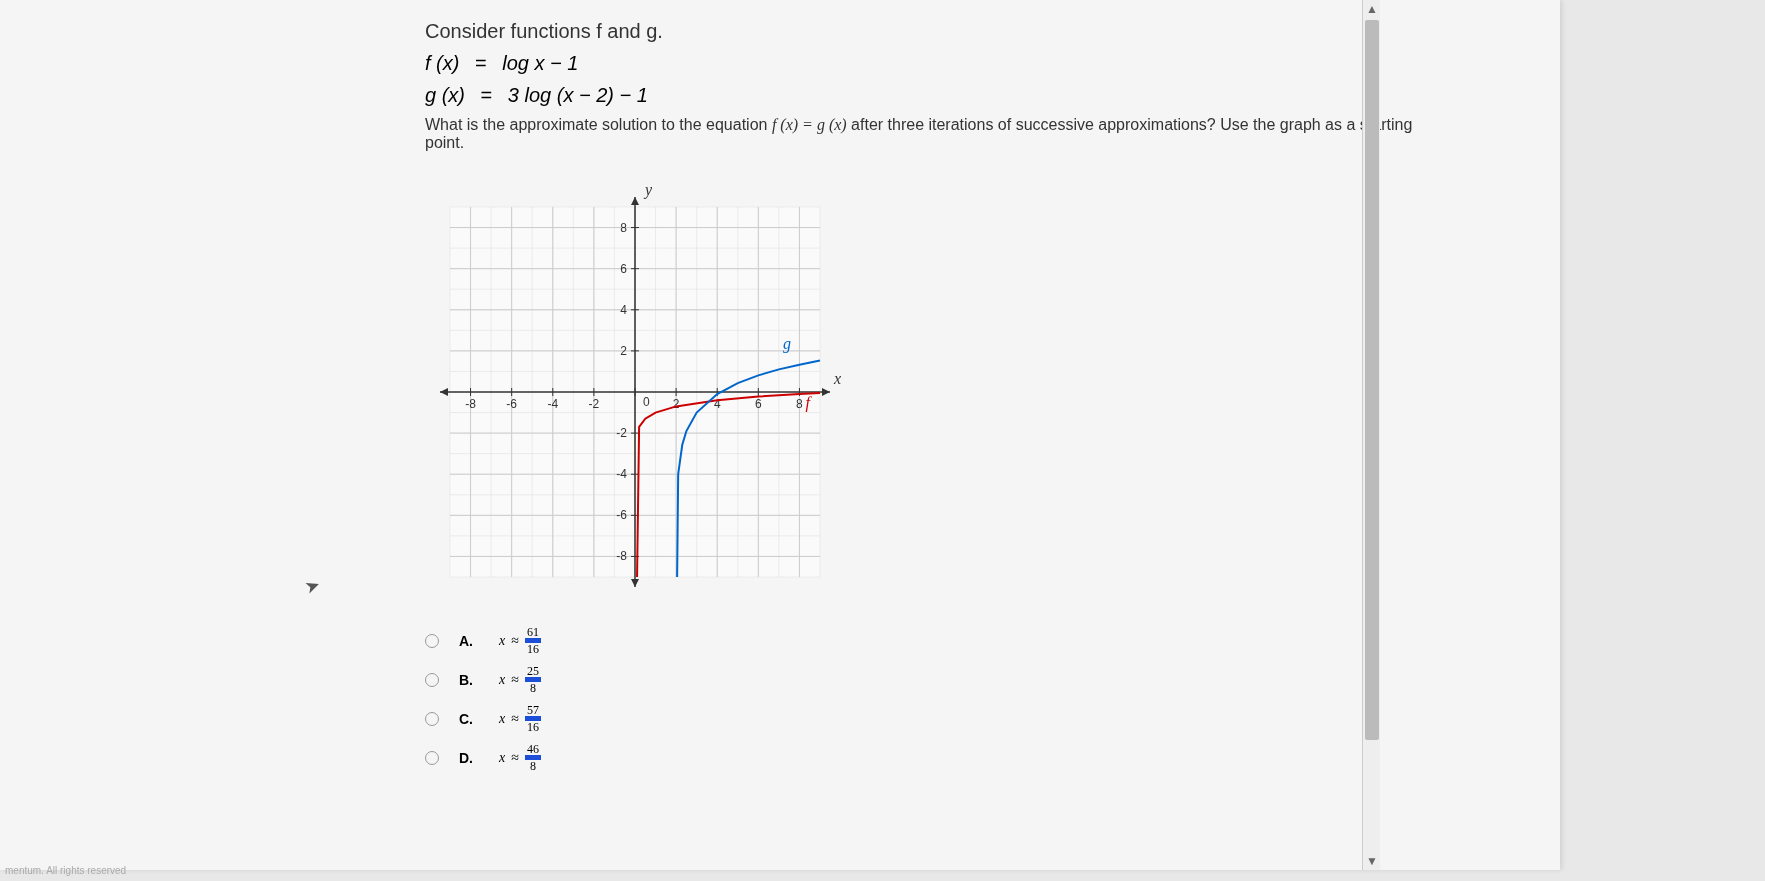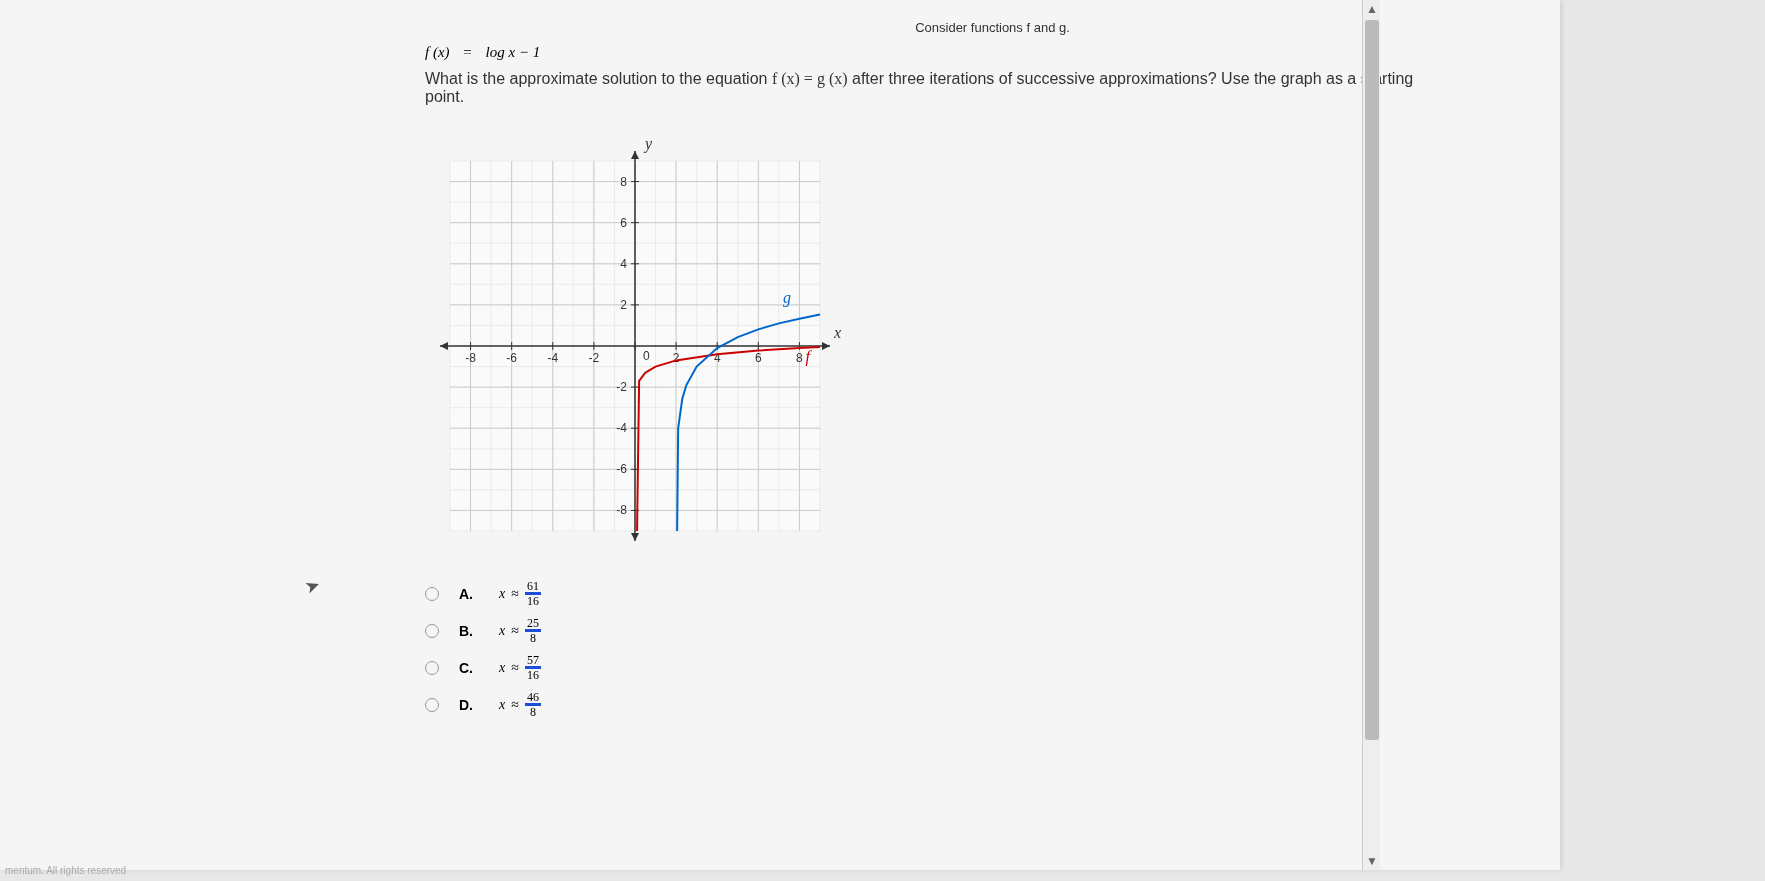--- a/index.html
+++ b/index.html
@@ -13,28 +13,27 @@
     .page-container {
       background: #f5f5f5;
       width: 1560px;
       height: 870px;
       margin-left: 0;
       padding: 20px 0 20px 425px;
       position: relative;
       box-shadow: 2px 0 5px rgba(0,0,0,0.1);
     }
     .question-text {
-      font-size: 13px;
+      font-size: 20px;
       color: #333;
       margin-bottom: 8px;
-      text-align: center;
     }
     .math-line {
-      font-family: Liberation Serif, serif;
-      font-size: 15px;
+      font-family: Liberation Sans, sans-serif;
+      font-size: 20px;
       font-style: italic;
       margin: 9px 0;
     }
     .math-line .upright { font-style: normal; }
     .instruction {
       font-size: 16px;
       color: #333;
       margin-top: 8px;
       margin-bottom: 8px;
       max-width: 1000px;
@@ -69,21 +68,21 @@
     }
     .fraction {
       display: inline-flex;
       flex-direction: column;
       align-items: center;
       font-style: normal;
       font-size: 12px;
       line-height: 1;
       vertical-align: middle;
     }
-    .fraction .num { border-bottom: 3px solid #1d4ed8; padding: 0 2px; }
+    .fraction .num { border-bottom: 5px solid #1d4ed8; padding: 0 2px; }
     .fraction .den { padding: 0 2px; font-family: Liberation Serif, serif; }
     .cursor-arrow {
       position: absolute;
       left: 305px;
       top: 575px;
       font-size: 18px;
       color: #555;
       transform: rotate(-20deg);
     }
     .scrollbar {
@@ -125,24 +124,29 @@
 <div class="page-container">
 
   <div class="question-text">Consider functions f and g.</div>
 
   <div class="math-line">
     <span>f (x)</span>
     <span class="upright" style="margin:0 10px;">=</span>
     <span>log x − 1</span>
   </div>
 
+  <div class="math-line">
+    <span>g (x)</span>
+    <span class="upright" style="margin:0 10px;">=</span>
+    <span>3 log (x − 2) − 1</span>
+  </div>
 
   <div class="instruction">
     <span>What is the approximate solution to the equation </span>
-    <span style="font-family:'Times New Roman',serif;">f (x) = g (x)</span>
+    <span style="font-family:'Times New Roman',serif;font-style:italic;">f (x) = g (x)</span>
     <span> after three iterations of successive approximations? Use the graph as a starting point.</span>
   </div>
 
   <div class="graph-wrap">
     <svg id="chart-svg" width="420" height="430">
         <rect x="25" y="35" width="370" height="370" fill="#fafafa" stroke="none"></rect>
         <line x1="25" y1="35" x2="25" y2="405" stroke="#ddd" stroke-width="0.5"></line>
         <line x1="45.55555555555556" y1="35" x2="45.55555555555556" y2="405" stroke="#ddd" stroke-width="0.5"></line>
         <line x1="66.11111111111111" y1="35" x2="66.11111111111111" y2="405" stroke="#ddd" stroke-width="0.5"></line>
         <line x1="86.66666666666666" y1="35" x2="86.66666666666666" y2="405" stroke="#ddd" stroke-width="0.5"></line>

